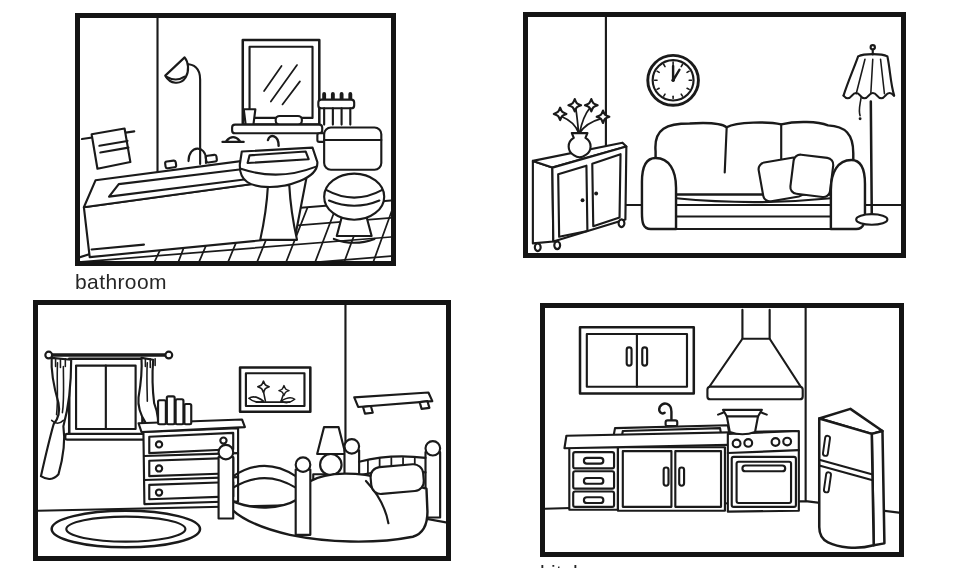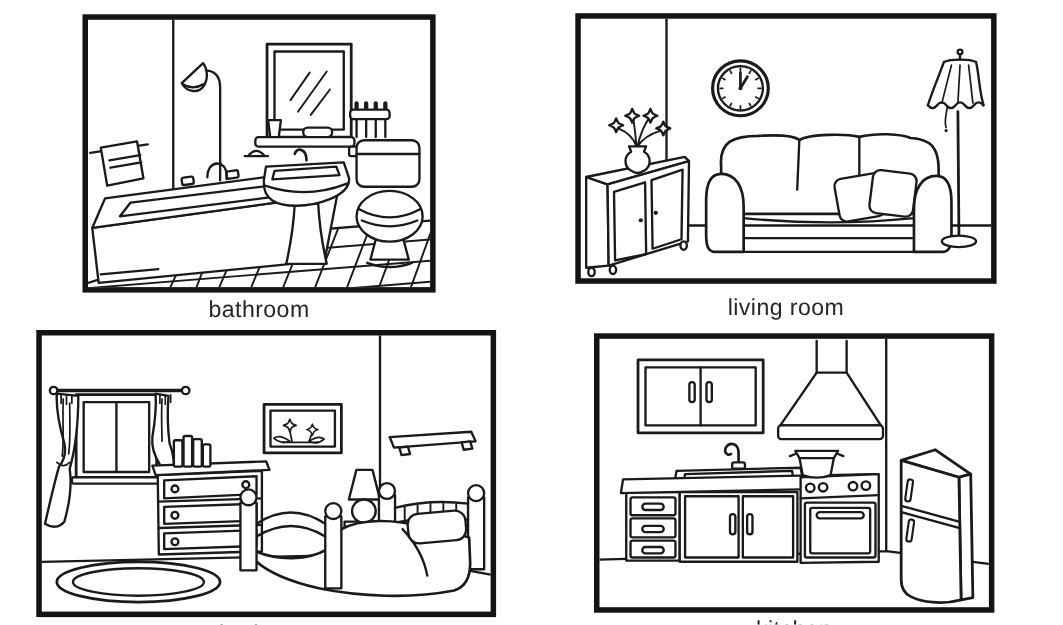--- a/index.html
+++ b/index.html
@@ -1,20 +1,20 @@
 <!DOCTYPE html>
 <html><head>
 <meta charset="utf-8">
 <style>
   html,body{margin:0;padding:0;background:#ffffff;}
   .canvas{position:relative;width:966px;height:568px;background:#ffffff;overflow:hidden;
           font-family:"Liberation Sans",sans-serif;}
   .panel{position:absolute;border:5px solid #141414;background:#ffffff;box-sizing:border-box;}
   .panel svg{position:absolute;left:0;top:0;width:100%;height:100%;display:block;}
-  .caption{position:absolute;text-align:center;font-size:21px;color:#262626;letter-spacing:.4px;}
+  .caption{position:absolute;text-align:left;font-size:21px;color:#262626;letter-spacing:.4px;}
 </style>
 </head>
 <body>
 
 <div class="canvas">
 
   <div class="panel" style="left:75px;top:13px;width:321px;height:253px;">
     <svg viewBox="0 0 321 253" preserveAspectRatio="none">
       <defs>
         <clipPath id="bfloor">
@@ -163,21 +163,20 @@
           <line x1="354" y1="39" x2="354" y2="34"></line>
           <circle cx="354" cy="31.5" r="2.2" fill="#fff"></circle>
           <path d="M342,84 C341,92 339,97 341,103" stroke-width="1.6"></path>
           <circle cx="341" cy="106" r="1.5" fill="#1a1a1a" stroke="none"></circle>
           <line x1="352" y1="88" x2="353" y2="208" stroke-width="2.6"></line>
           <ellipse cx="353" cy="211" rx="16" ry="5.5" fill="#fff"></ellipse>
         </g>
       </g>
     </svg>
   </div>
-  <div class="caption" style="left:523px;top:268px;width:383px;">living room</div>
 
   <div class="panel" style="left:33px;top:300px;width:418px;height:261px;">
     <svg viewBox="0 0 418 261" preserveAspectRatio="none">
       <g stroke="#1a1a1a" stroke-width="2.2" fill="none" stroke-linecap="round" stroke-linejoin="round">
         <line x1="315" y1="0" x2="315" y2="207"></line>
         <path d="M0,214 L315,207 M315,207 L418,226"></path>
         <g>
           <line x1="14" y1="52" x2="131" y2="52" stroke-width="3.5"></line>
           <circle cx="11" cy="52" r="3.5" fill="#fff"></circle>
             <circle cx="134" cy="52" r="3.5" fill="#fff"></circle>

